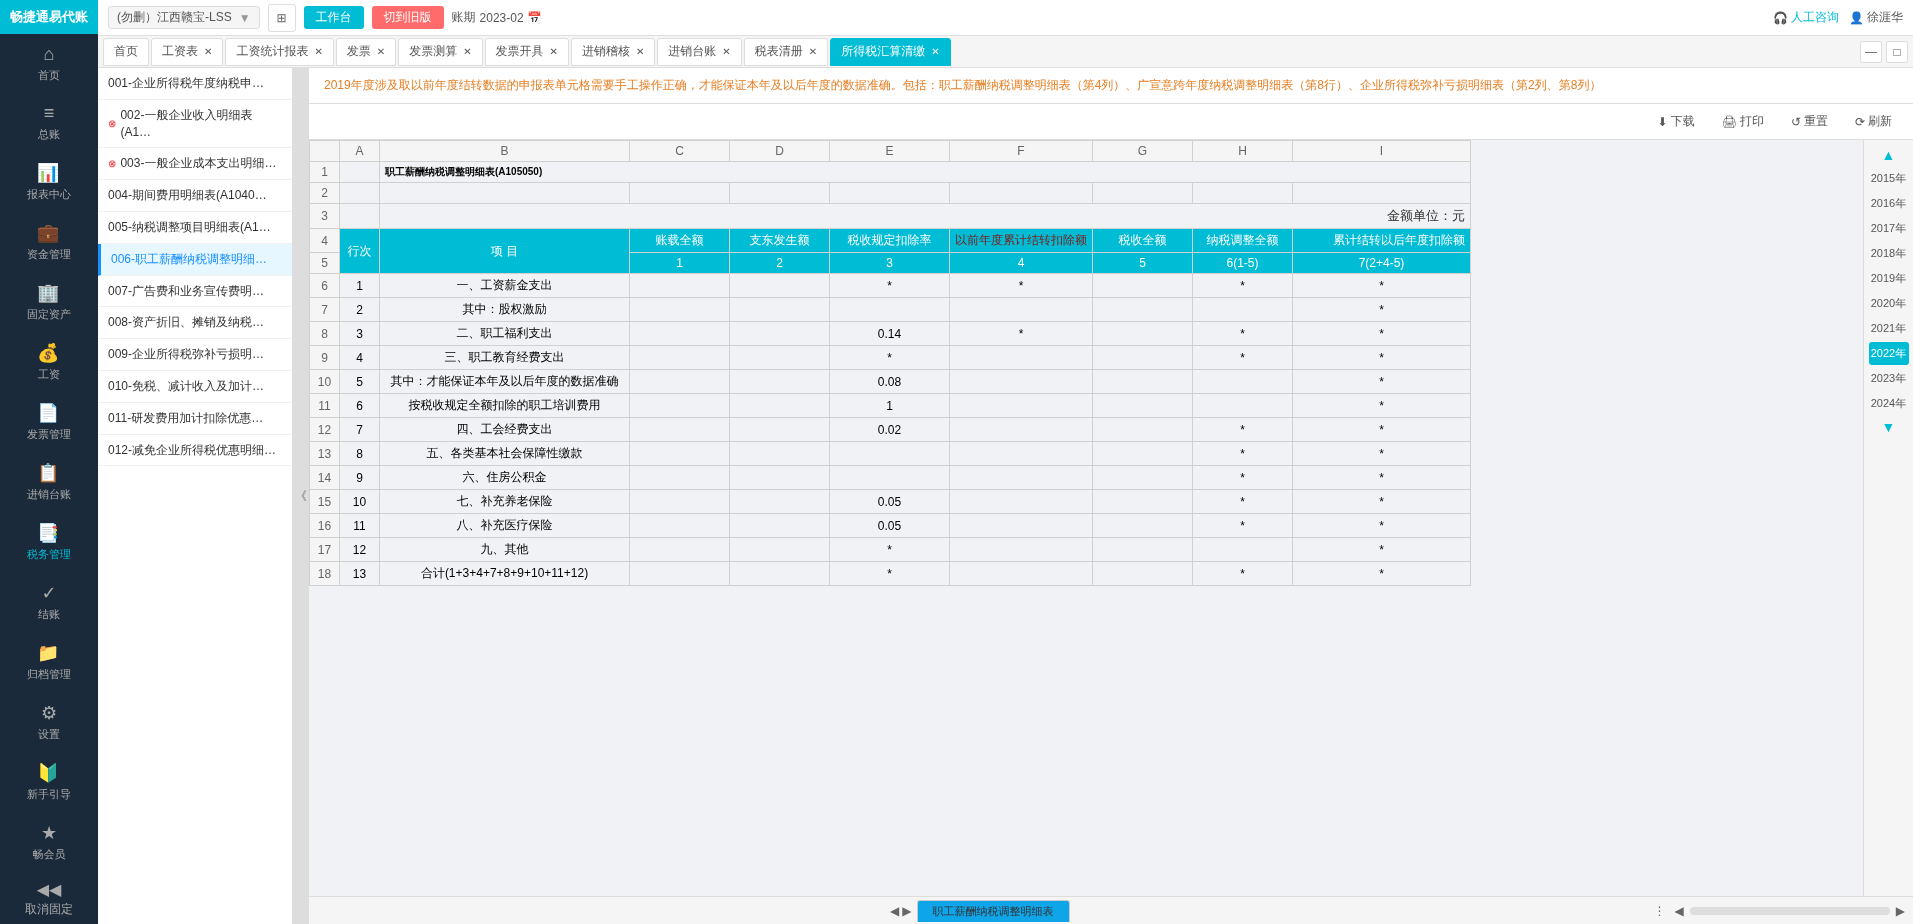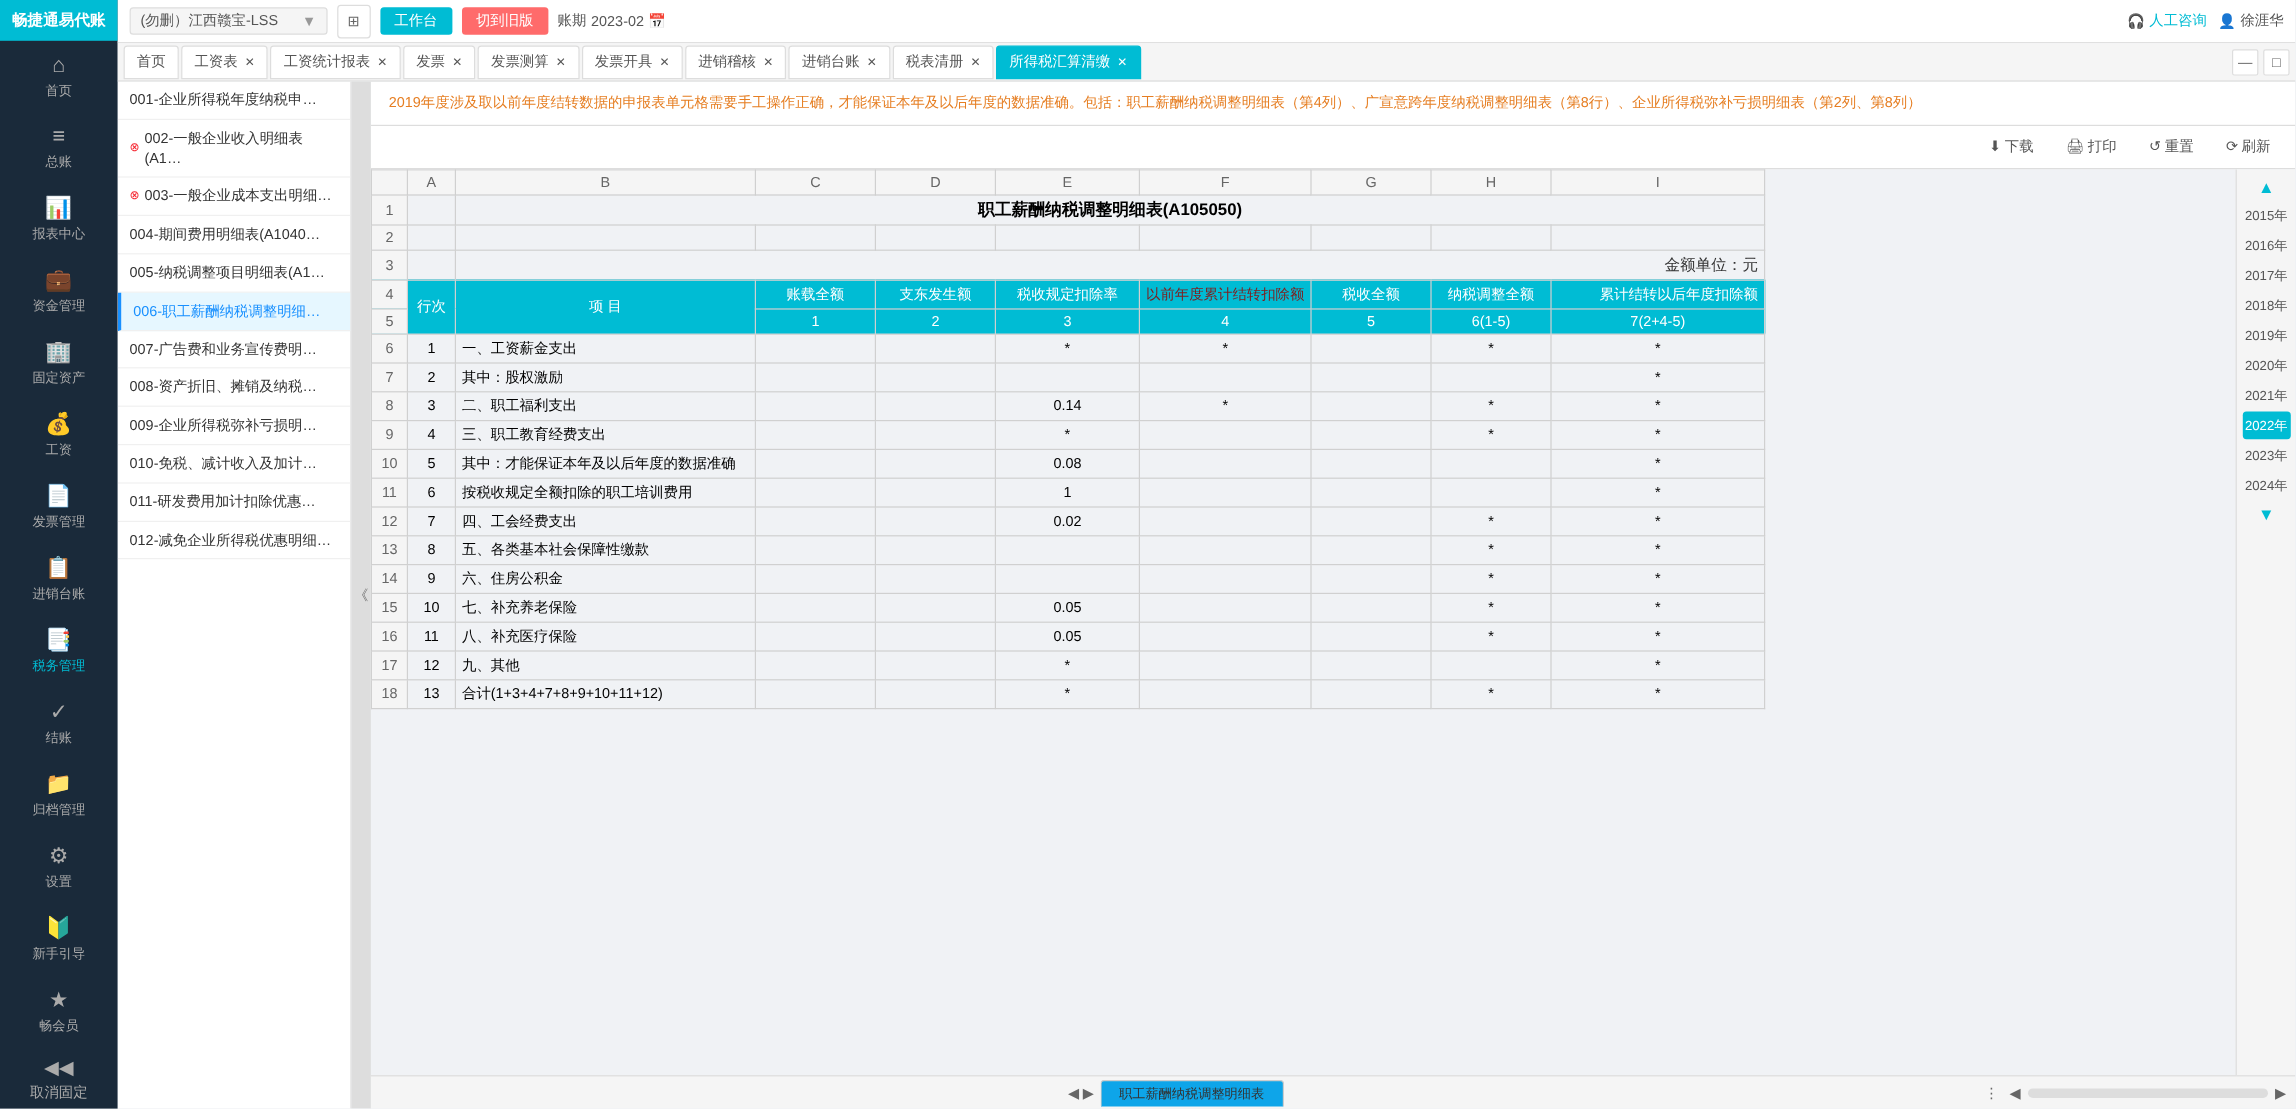--- a/index.html
+++ b/index.html
@@ -14,21 +14,21 @@
     .sidebar-item .label { font-size: 11px; }
     .sidebar-bottom { margin-top: auto; width: 100%; padding-bottom: 10px; }
     .sidebar-bottom-item { width: 100%; display: flex; flex-direction: column; align-items: center; padding: 8px 0; color: #aaa; cursor: pointer; font-size: 11px; }
     .sidebar-bottom-item .icon { font-size: 16px; margin-bottom: 2px; }
 
     
     .main { flex: 1; display: flex; flex-direction: column; overflow: hidden; }
 
     
     .topbar { height: 36px; background: #fff; border-bottom: 1px solid #e0e0e0; display: flex; align-items: center; padding: 0 10px; gap: 8px; }
-    .topbar-company { display: flex; align-items: center; gap: 20px; background: #f5f5f5; border: 1px solid #ddd; border-radius: 3px; padding: 2px 8px; cursor: pointer; }
+    .topbar-company { display: flex; align-items: center; gap: 7px; background: #f5f5f5; border: 1px solid #ddd; border-radius: 3px; padding: 2px 8px; cursor: pointer; }
     .topbar-company span { color: #555; }
     .topbar-company .arrow { color: #999; }
     .topbar-icon-btn { width: 28px; height: 28px; border: 1px solid #ddd; border-radius: 3px; background: #fff; cursor: pointer; display: flex; align-items: center; justify-content: center; color: #666; }
     .topbar-workspace-btn { background: #00bcd4; color: white; border: none; border-radius: 3px; padding: 3px 12px; cursor: pointer; }
     .topbar-period-btn { background: #ff6b6b; color: white; border: none; border-radius: 3px; padding: 3px 12px; cursor: pointer; }
     .topbar-period { display: flex; align-items: center; gap: 4px; color: #555; }
     .topbar-right { margin-left: auto; display: flex; align-items: center; gap: 10px; color: #555; }
     .topbar-right .service { display: flex; align-items: center; gap: 3px; cursor: pointer; color: #00bcd4; }
     .topbar-right .user { display: flex; align-items: center; gap: 3px; cursor: pointer; }
 
@@ -68,22 +68,22 @@
     .year-btn { width: 40px; text-align: center; padding: 4px 2px; cursor: pointer; color: #555; border-radius: 3px; font-size: 11px; }
     .year-btn.active { background: #00bcd4; color: white; }
     .year-nav { width: 30px; height: 20px; display: flex; align-items: center; justify-content: center; cursor: pointer; color: #00bcd4; font-size: 14px; }
 
     
     table.sheet { border-collapse: collapse; font-size: 11px; }
     table.sheet th, table.sheet td { border: 1px solid #d0d0d0; padding: 3px 5px; white-space: nowrap; min-width: 30px; }
     table.sheet .row-num { background: #f5f5f5; text-align: center; color: #666; width: 30px; min-width: 30px; }
     table.sheet .col-header { background: #f5f5f5; text-align: center; color: #666; font-weight: normal; }
     table.sheet .data-cell { text-align: center; }
-    table.sheet .label-cell { text-align: left; }
-    table.sheet .title-cell { text-align: center; font-size: 14px; font-weight: bold; }
+    table.sheet .label-cell { text-align: center; }
+    table.sheet .title-cell { text-align: left; font-size: 10px; font-weight: bold; }
     table.sheet .unit-cell { text-align: right; font-size: 13px; color: #333; }
     .col-a { width: 40px; }
     .col-b { width: 250px; }
     .col-c { width: 100px; }
     .col-d { width: 100px; }
     .col-e { width: 120px; }
     .col-f { width: 130px; }
     .col-g { width: 100px; }
     .col-h { width: 100px; }
     .col-i { width: 130px; }

